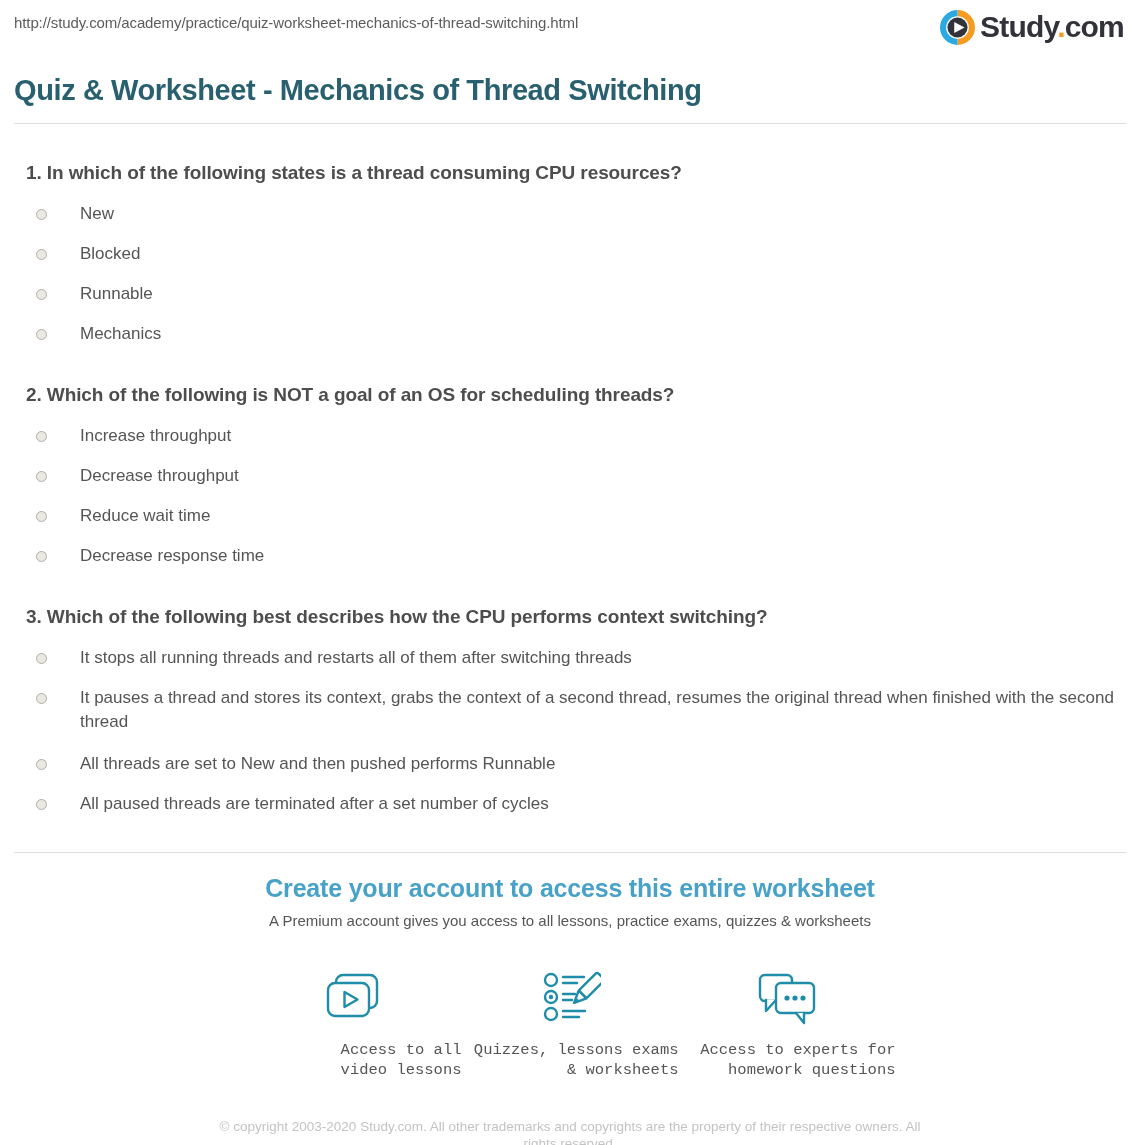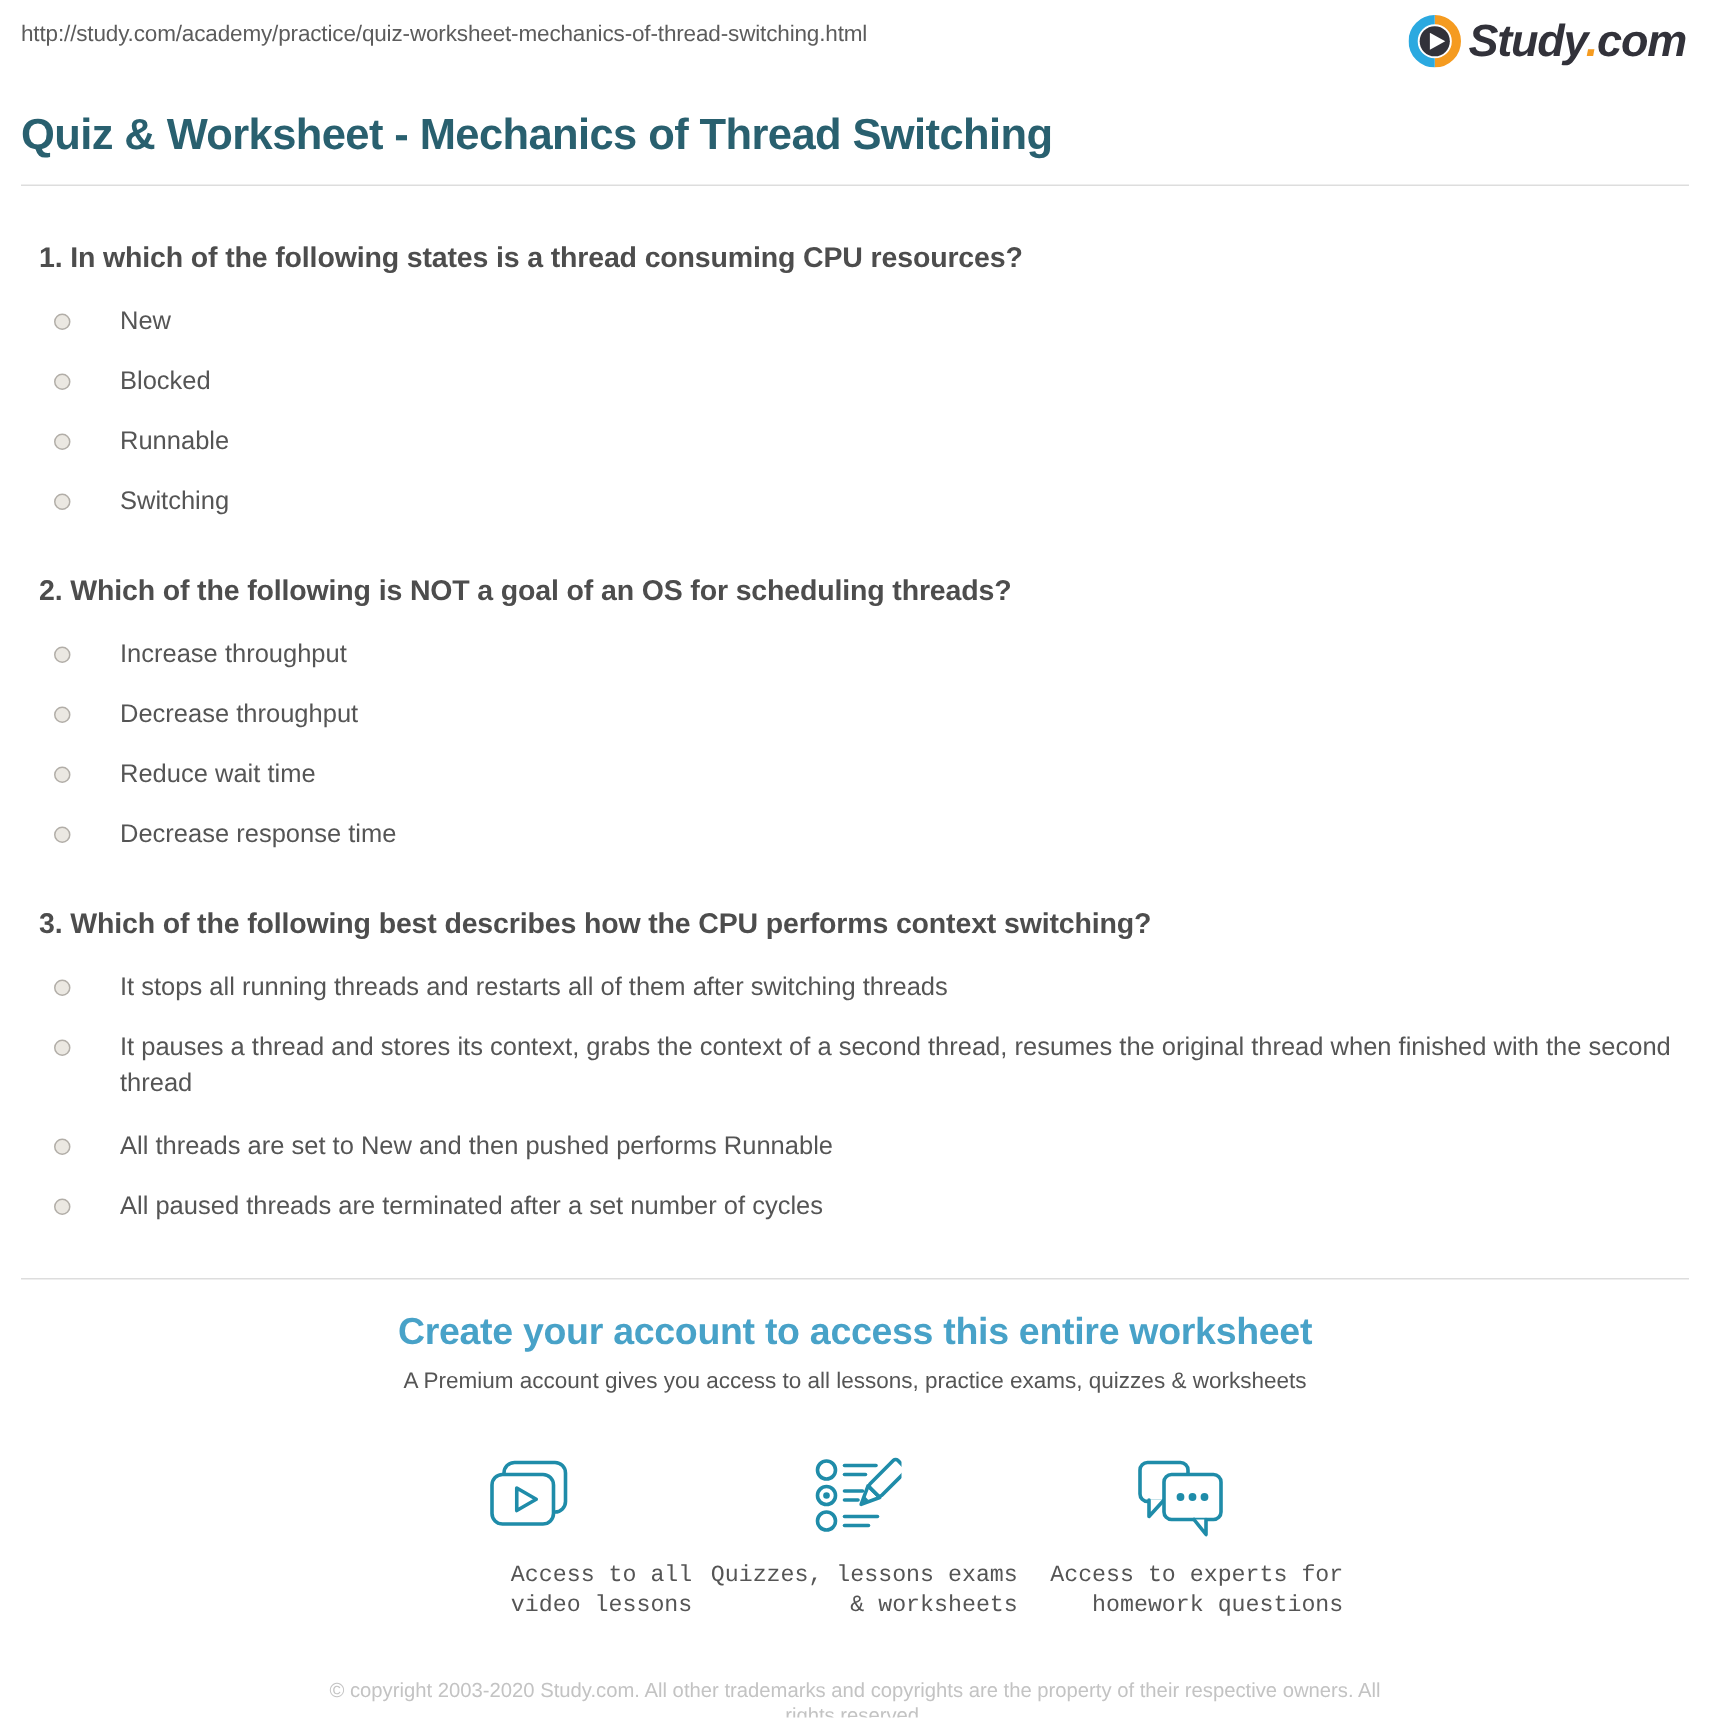--- a/index.html
+++ b/index.html
@@ -17,21 +17,21 @@
     justify-content: space-between;
     align-items: flex-start;
     padding: 10px 16px 0 14px;
   }
   .url-text {
     font-size: 15px;
     color: #5c5c5c;
     padding-top: 4px;
     letter-spacing: -0.1px;
   }
-  .logo { display: flex; align-items: center; gap: 5px; cursor: pointer; font-style: italic; }
+  .logo { display: flex; gap: 5px; cursor: pointer; }
   .logo svg { display: block; }
   .logo-text {
     font-size: 30px;
     font-weight: bold;
     color: #32323a;
     letter-spacing: -0.8px;
   }
   .logo-dot { color: #f59b20; }
 
   
@@ -160,21 +160,21 @@
     <div class="option">
       <span class="radio"></span>
       <span class="option-label">Blocked</span>
     </div>
     <div class="option">
       <span class="radio"></span>
       <span class="option-label">Runnable</span>
     </div>
     <div class="option">
       <span class="radio"></span>
-      <span class="option-label">Switching</span>
+      <span class="option-label">Mechanics</span>
     </div>
   </div>
 
   <div class="question">
     <div class="question-heading">2. Which of the following is NOT a goal of an OS for scheduling threads?</div>
     <div class="option">
       <span class="radio"></span>
       <span class="option-label">Increase throughput</span>
     </div>
     <div class="option">

